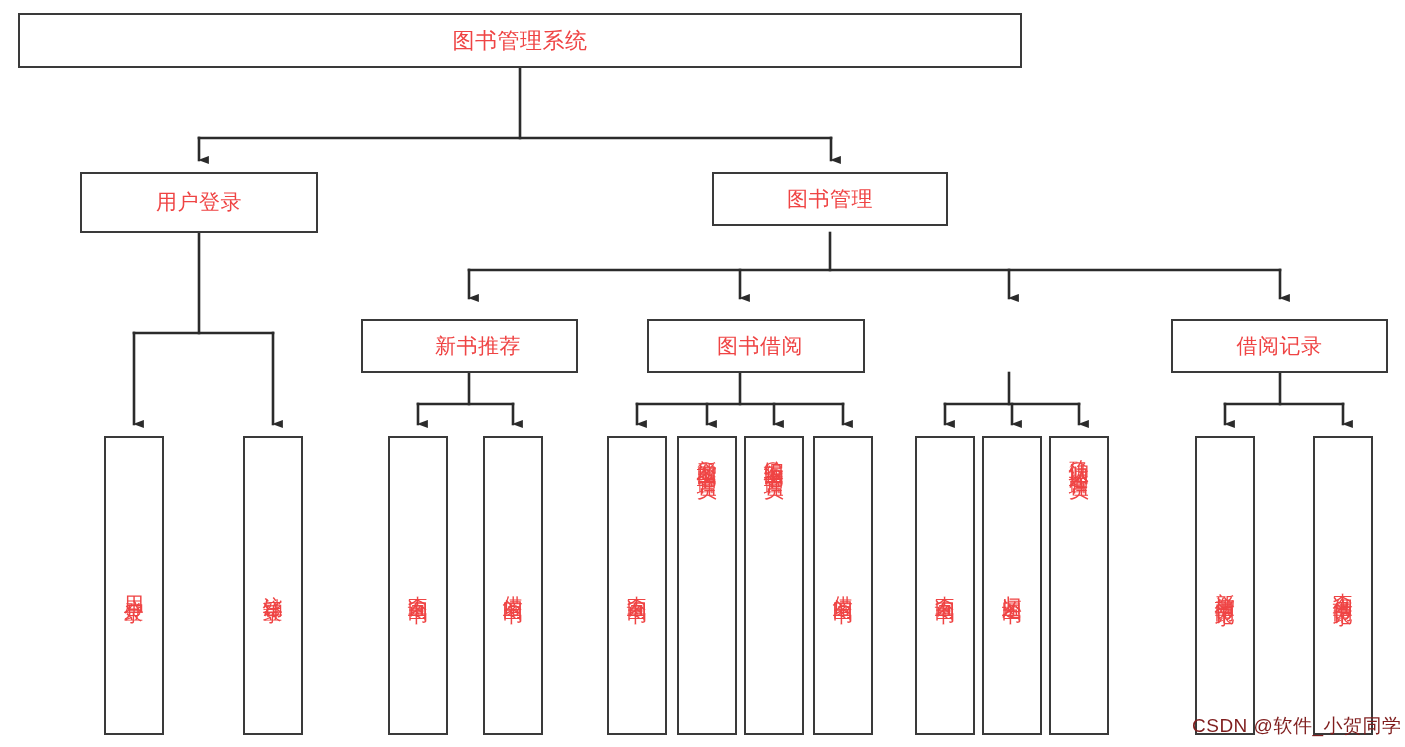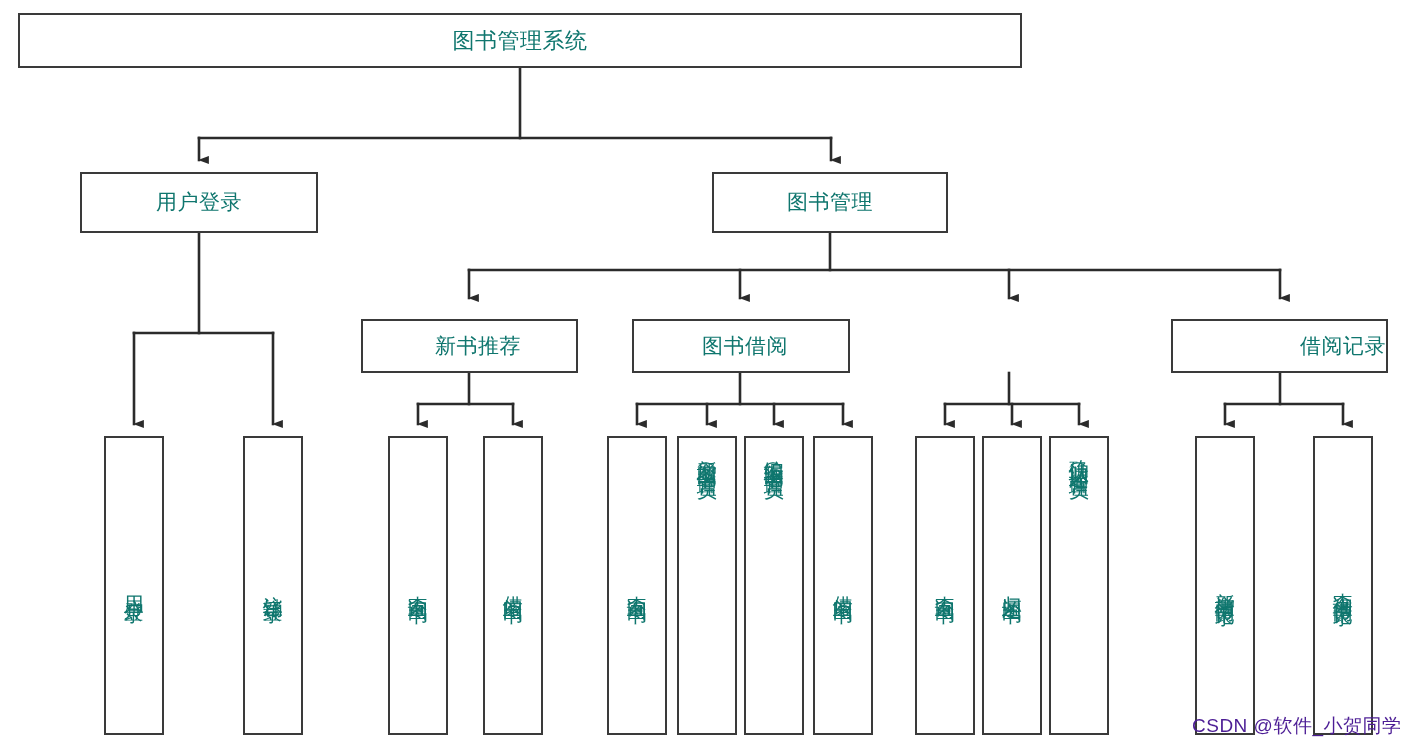--- a/index.html
+++ b/index.html
@@ -33,21 +33,21 @@
     display: flex;
     align-items: center;
     justify-content: center;
     color: #1c1c1c;
   }
   .node .label {
     font-size: 21px;
     line-height: 1.18;
     letter-spacing: 0.5px;
     white-space: nowrap;
-    color: #0f766e;
+    color: #ef4444;
     font-family: Liberation Serif, serif;
   }
   .node.root .label { font-size: 22px; }
   .node.level2 .label { font-size: 21px; }
   .node.level3 .label { font-size: 21px; }
   
   .node.leaf {
     align-items: flex-start;
     justify-content: center;
     padding-top: 6px;
@@ -61,21 +61,21 @@
     white-space: nowrap;
     text-align: center;
   }
   .node.leaf.short {
     align-items: center;
     padding-top: 0;
   }
   .watermark {
     position: absolute;
     font-size: 19px;
-    color: #4c1d95;
+    color: #7f1d1d;
     white-space: nowrap;
     letter-spacing: 0.5px;
   }
 </style>
 </head>
 <body>
 
 <div id="canvas">
 
   <svg class="wires" viewBox="0 0 1405 747" xmlns="http://www.w3.org/2000/svg">
@@ -128,31 +128,31 @@
     </g>
   </svg>
 
   <div class="node root" style="left:18px; top:13px; width:1004px; height:55px;">
     <span class="label">图书管理系统</span>
   </div>
 
   <div class="node level2" style="left:80px; top:172px; width:238px; height:61px;">
     <span class="label">用户登录</span>
   </div>
-  <div class="node level2" style="left:712px; top:172px; width:236px; height:61px;">
+  <div class="node level2" style="left:712px; top:172px; width:236px; height:54px;">
     <span class="label">图书管理</span>
   </div>
 
   <div class="node level3" style="left:361px; top:319px; width:217px; height:54px;padding-left:17px;">
     <span class="label">新书推荐</span>
   </div>
-  <div class="node level3" style="left:632px; top:319px; width:218px; height:54px;padding-left:8px;">
+  <div class="node level3" style="left:647px; top:319px; width:218px; height:54px;padding-left:8px;">
     <span class="label">图书借阅</span>
   </div>
-  <div class="node level3" style="left:1171px; top:319px; width:217px; height:54px;justify-content:flex-end;">
+  <div class="node level3" style="left:1171px; top:319px; width:217px; height:54px;">
     <span class="label">借阅记录</span>
   </div>
 
   <div class="node leaf short" style="left:104px; top:436px; width:60px; height:299px;">
     <span class="label">用户登录</span>
   </div>
   <div class="node leaf short" style="left:243px; top:436px; width:60px; height:299px;">
     <span class="label">注销登录</span>
   </div>
 

